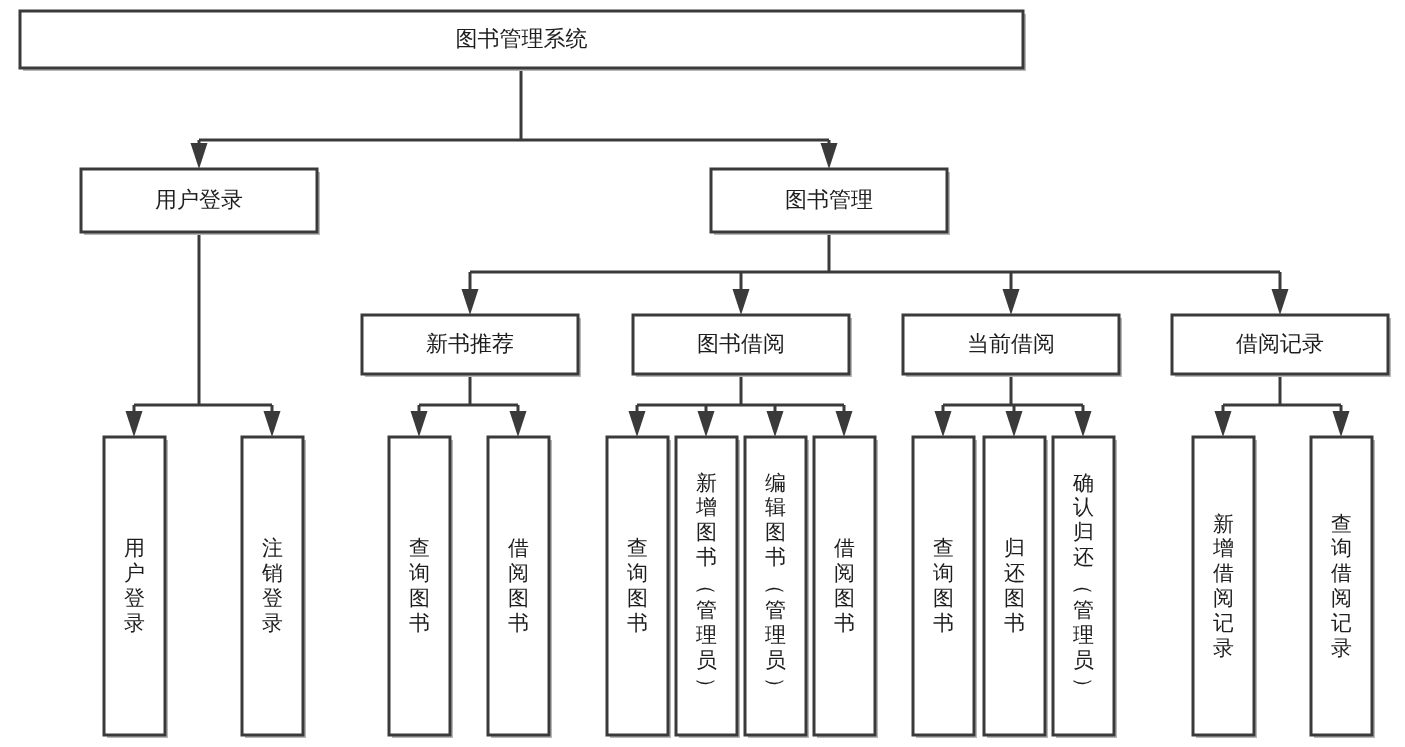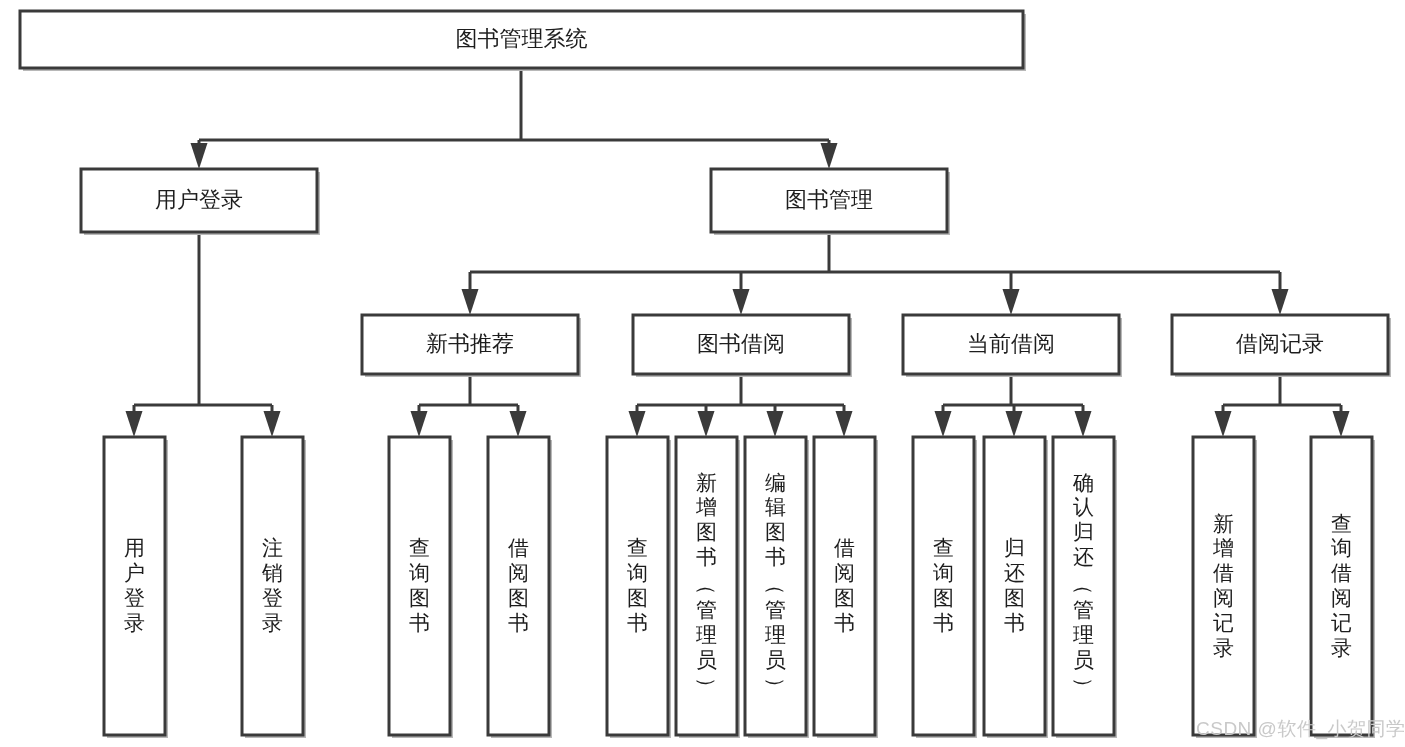--- a/index.html
+++ b/index.html
@@ -371,14 +371,13 @@
       </div>
       <div class="vlabel-wrap" style="left: 1311px; top: 437px; width: 61px; height: 298px;">
         <span class="ch">查</span>
         <span class="ch">询</span>
         <span class="ch">借</span>
         <span class="ch">阅</span>
         <span class="ch">记</span>
         <span class="ch">录</span>
       </div>
     </div>
-  <div class="watermark" style="left: 1196px; top: 716px;">CSDN @软件_小贺同学</div>
 </div>
 
 </body></html>

